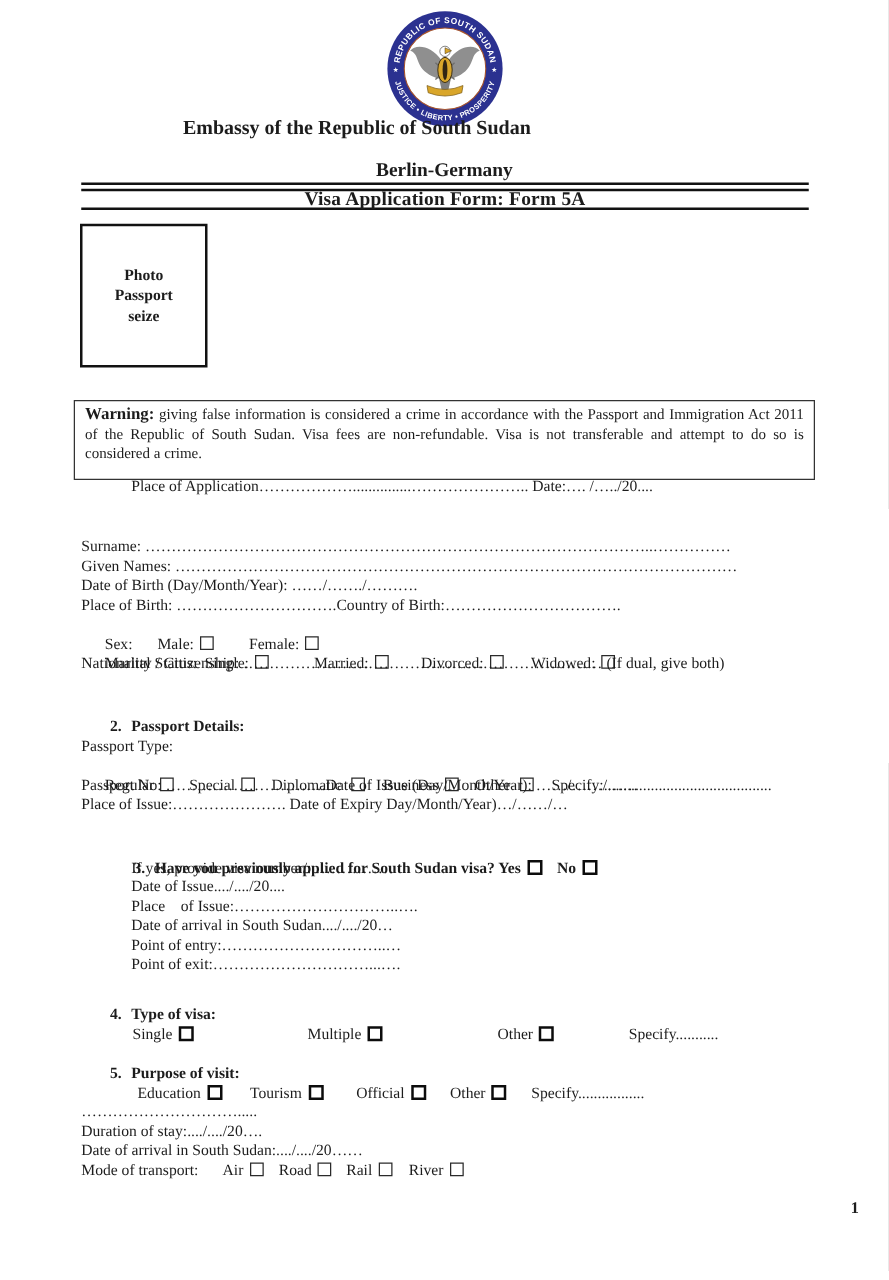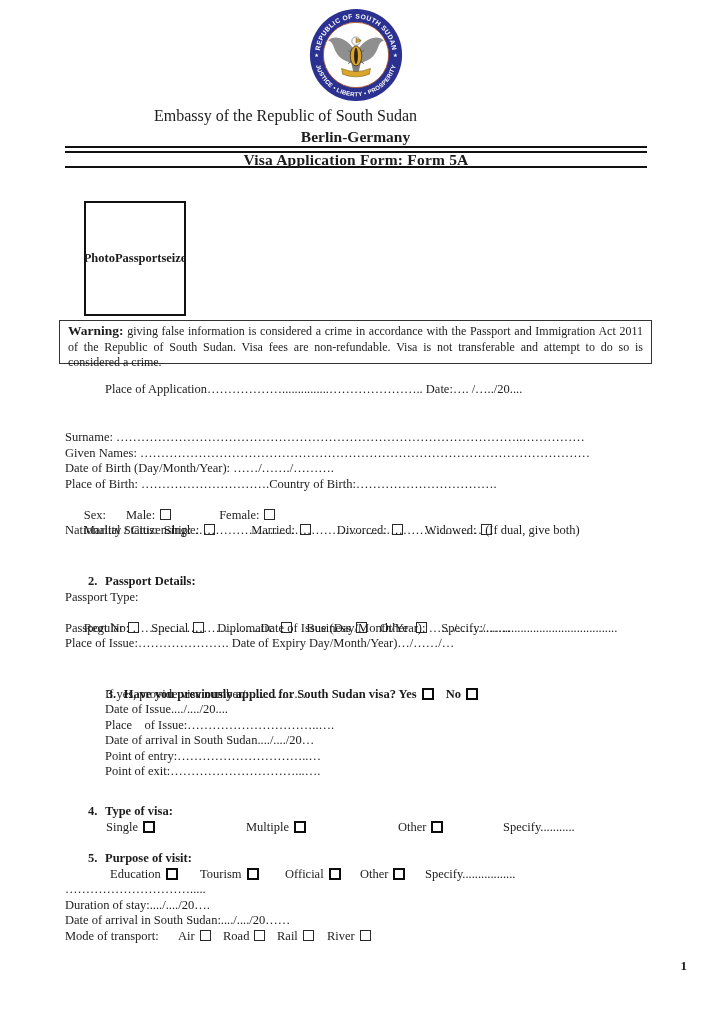--- a/index.html
+++ b/index.html
@@ -10,35 +10,35 @@
     margin:0 auto; overflow:hidden;
   }
   .line { white-space:pre; font-size:12.5px; line-height:15.5px; height:15.5px; position:relative; }
   .b { font-weight:normal; }
   .center { text-align:center; }
 
   
   .seal { position:absolute; left:308px; top:7px; width:96px; height:96px; }
 
   
-  .embassy1 { position:absolute; top:107px; left:0; width:571px; font-size:16px; font-weight:normal; }
+  .embassy1 { position:absolute; top:94px; left:0; width:571px; font-size:16px; font-weight:bold; }
   .embassy2 { position:absolute; top:128px; left:0; width:711px; font-size:15.5px; font-weight:bold; }
   .rule1 { position:absolute; top:146px; left:65px; width:582px; height:0; border-top:2px solid #111; }
   .title-band { position:absolute; top:151px; left:65px; width:582px; height:17px;
     border-top:2px solid #111; border-bottom:2px solid #111;
     display:flex; align-items:center; justify-content:center;
     font-size:15.5px; font-weight:bold; letter-spacing:0.2px; }
 
   
-  .photo-box { position:absolute; left:64px; top:201px; width:102px; height:115px;
-    border:2px solid #111; display:flex; flex-direction:row; align-items:center; justify-content:center;margin-left:20px; }
+  .photo-box { position:absolute; left:64px; top:179px; width:102px; height:115px;
+    border:2px solid #111; display:flex; flex-direction:column; align-items:center; justify-content:center; }
   .photo-box div { font-weight:bold; font-size:12.5px; line-height:16.5px; }
 
   
-  .warning-box { position:absolute; left:59px; top:320px; width:593px; height:44px;
+  .warning-box { position:absolute; left:59px; top:320px; width:593px; height:64px;
     border:1px solid #333; padding:2px 8px 0 8px; font-size:12px; line-height:15.5px; text-align:justify; }
   .warning-box .wlabel { font-weight:bold; font-size:13.5px; }
 
   .place-line { position:absolute; top:382px; left:65px; width:640px;margin-left:40px; }
 
   .section { position:absolute; left:65px; width:600px; }
   .s1 { top:430px; } .s2 { top:574px; } .s3 { top:671px; } .s4 { top:804px; } .s5 { top:851px; }
 
   .secnum { display:inline-block; margin-left:23px; width:17px; font-weight:bold; }
   .sectitle { font-weight:bold; }
@@ -101,21 +101,21 @@
   <div class="warning-box"><span class="wlabel">Warning:</span><span> giving false information is considered a crime in accordance with the Passport and Immigration Act 2011 of the Republic of South Sudan. Visa fees are non-refundable. Visa is not transferable and attempt to do so is considered a crime.</span></div>
 
   <div class="line place-line">Place of Application………………...............………………….. Date:…. /…../20....</div>
 
   <div class="section s1">
     <div class="line">Surname: ……………………………………………………………………………………..……………</div>
     <div class="line">Given Names: ………………………………………………………………………………………………</div>
     <div class="line">Date of Birth (Day/Month/Year): ……/……./……….</div>
     <div class="line">Place of Birth: ………………………….Country of Birth:…………………………….</div>
     <div class="line">
-      <span class="b">Sex:</span><span style="margin-left:20px">Male:</span><span class="cb"></span><span style="margin-left:48px">Female:</span><span class="cb"></span>
+      <span class="b">Sex:</span><span style="margin-left:20px">Male:</span><span class="cb"></span><span style="margin-left:28px">Female:</span><span class="cb"></span>
     </div>
     <div class="line">
       <span>Marital Status:</span><span style="margin-left:6px">Single:</span><span class="cb"></span><span style="margin-left:36px">Married:</span><span class="cb"></span><span style="margin-left:26px">Divorced:</span><span class="cb"></span><span style="margin-left:22px">Widowed:</span><span class="cb"></span>
     </div>
     <div class="line"><span>Nationality / Citizenship: ……………………………………………………………</span><span> (If dual, give both)</span></div>
   </div>
 
   <div class="section s2">
     <div class="line"><span class="secnum">2.</span><span class="sectitle">Passport Details:</span></div>
     <div class="line">Passport Type:</div>

